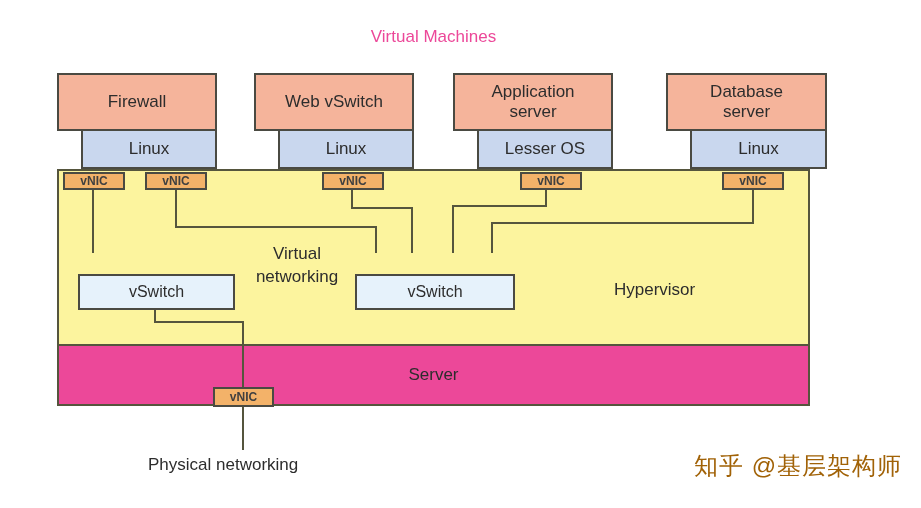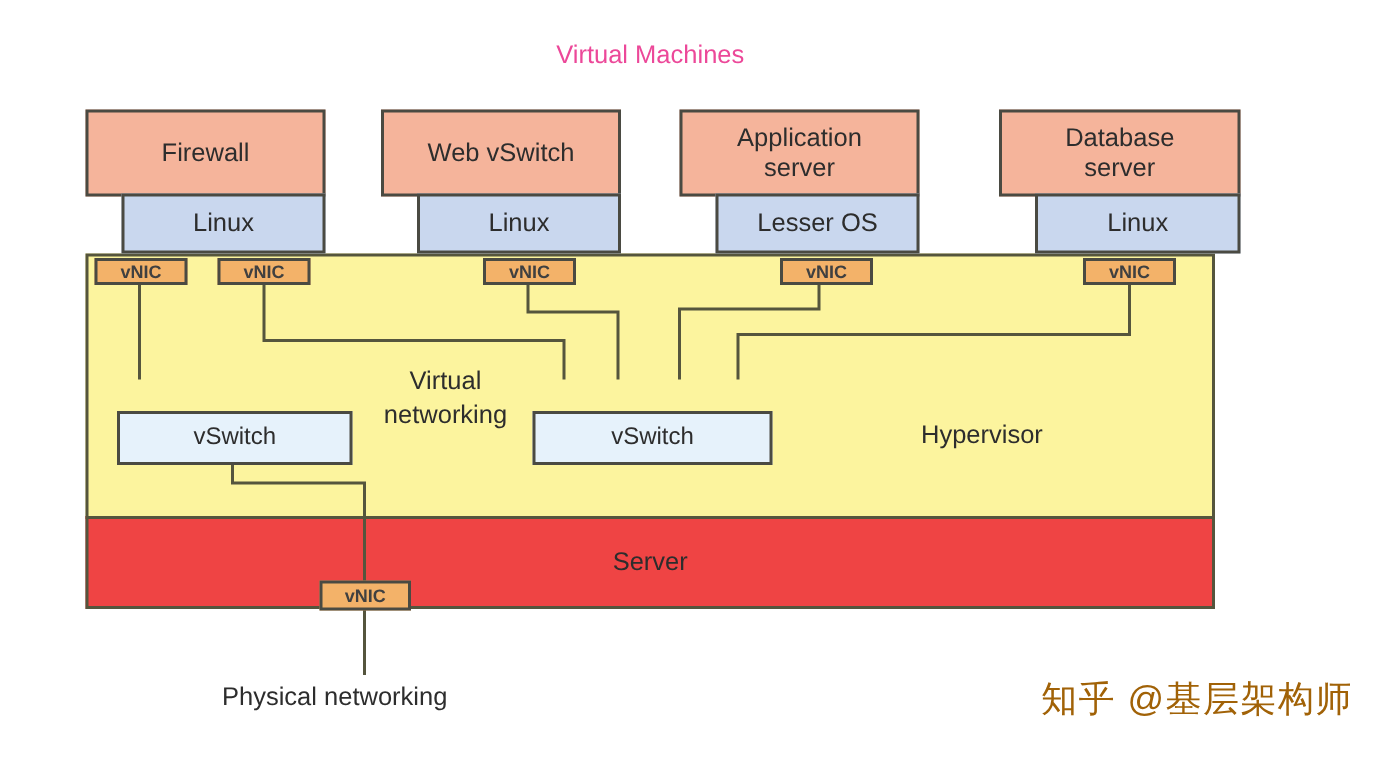--- a/index.html
+++ b/index.html
@@ -24,21 +24,21 @@
     box-sizing:border-box;height:40px;margin-top:-2px;border:2px solid #4a4a42;background:#c9d7ee;
     display:flex;align-items:center;justify-content:center;font-size:17px;margin-left:24px;
   }
   
   .hypervisor-region{
     left:57px;top:169px;width:753px;height:177px;box-sizing:border-box;
     background:#fcf49e;border:2px solid #55553d;z-index:1;
   }
   .server-band{
     left:57px;top:344px;width:753px;height:62px;box-sizing:border-box;
-    background:#ef4444;border:2px solid #55553d;z-index:1;
+    background:#ec4899;border:2px solid #55553d;z-index:1;
     display:flex;align-items:center;justify-content:center;
   }
   .server-label{font-size:17px;color:#2d2d2d;}
   .hypervisor-label{left:614px;top:280px;font-size:17px;z-index:2;}
   .virtual-networking-label{
     left:234px;top:243px;width:126px;text-align:center;
     font-size:17px;line-height:1.35;z-index:2;
   }
   .physical-networking-label{left:148px;top:455px;font-size:17px;z-index:2;}
   

